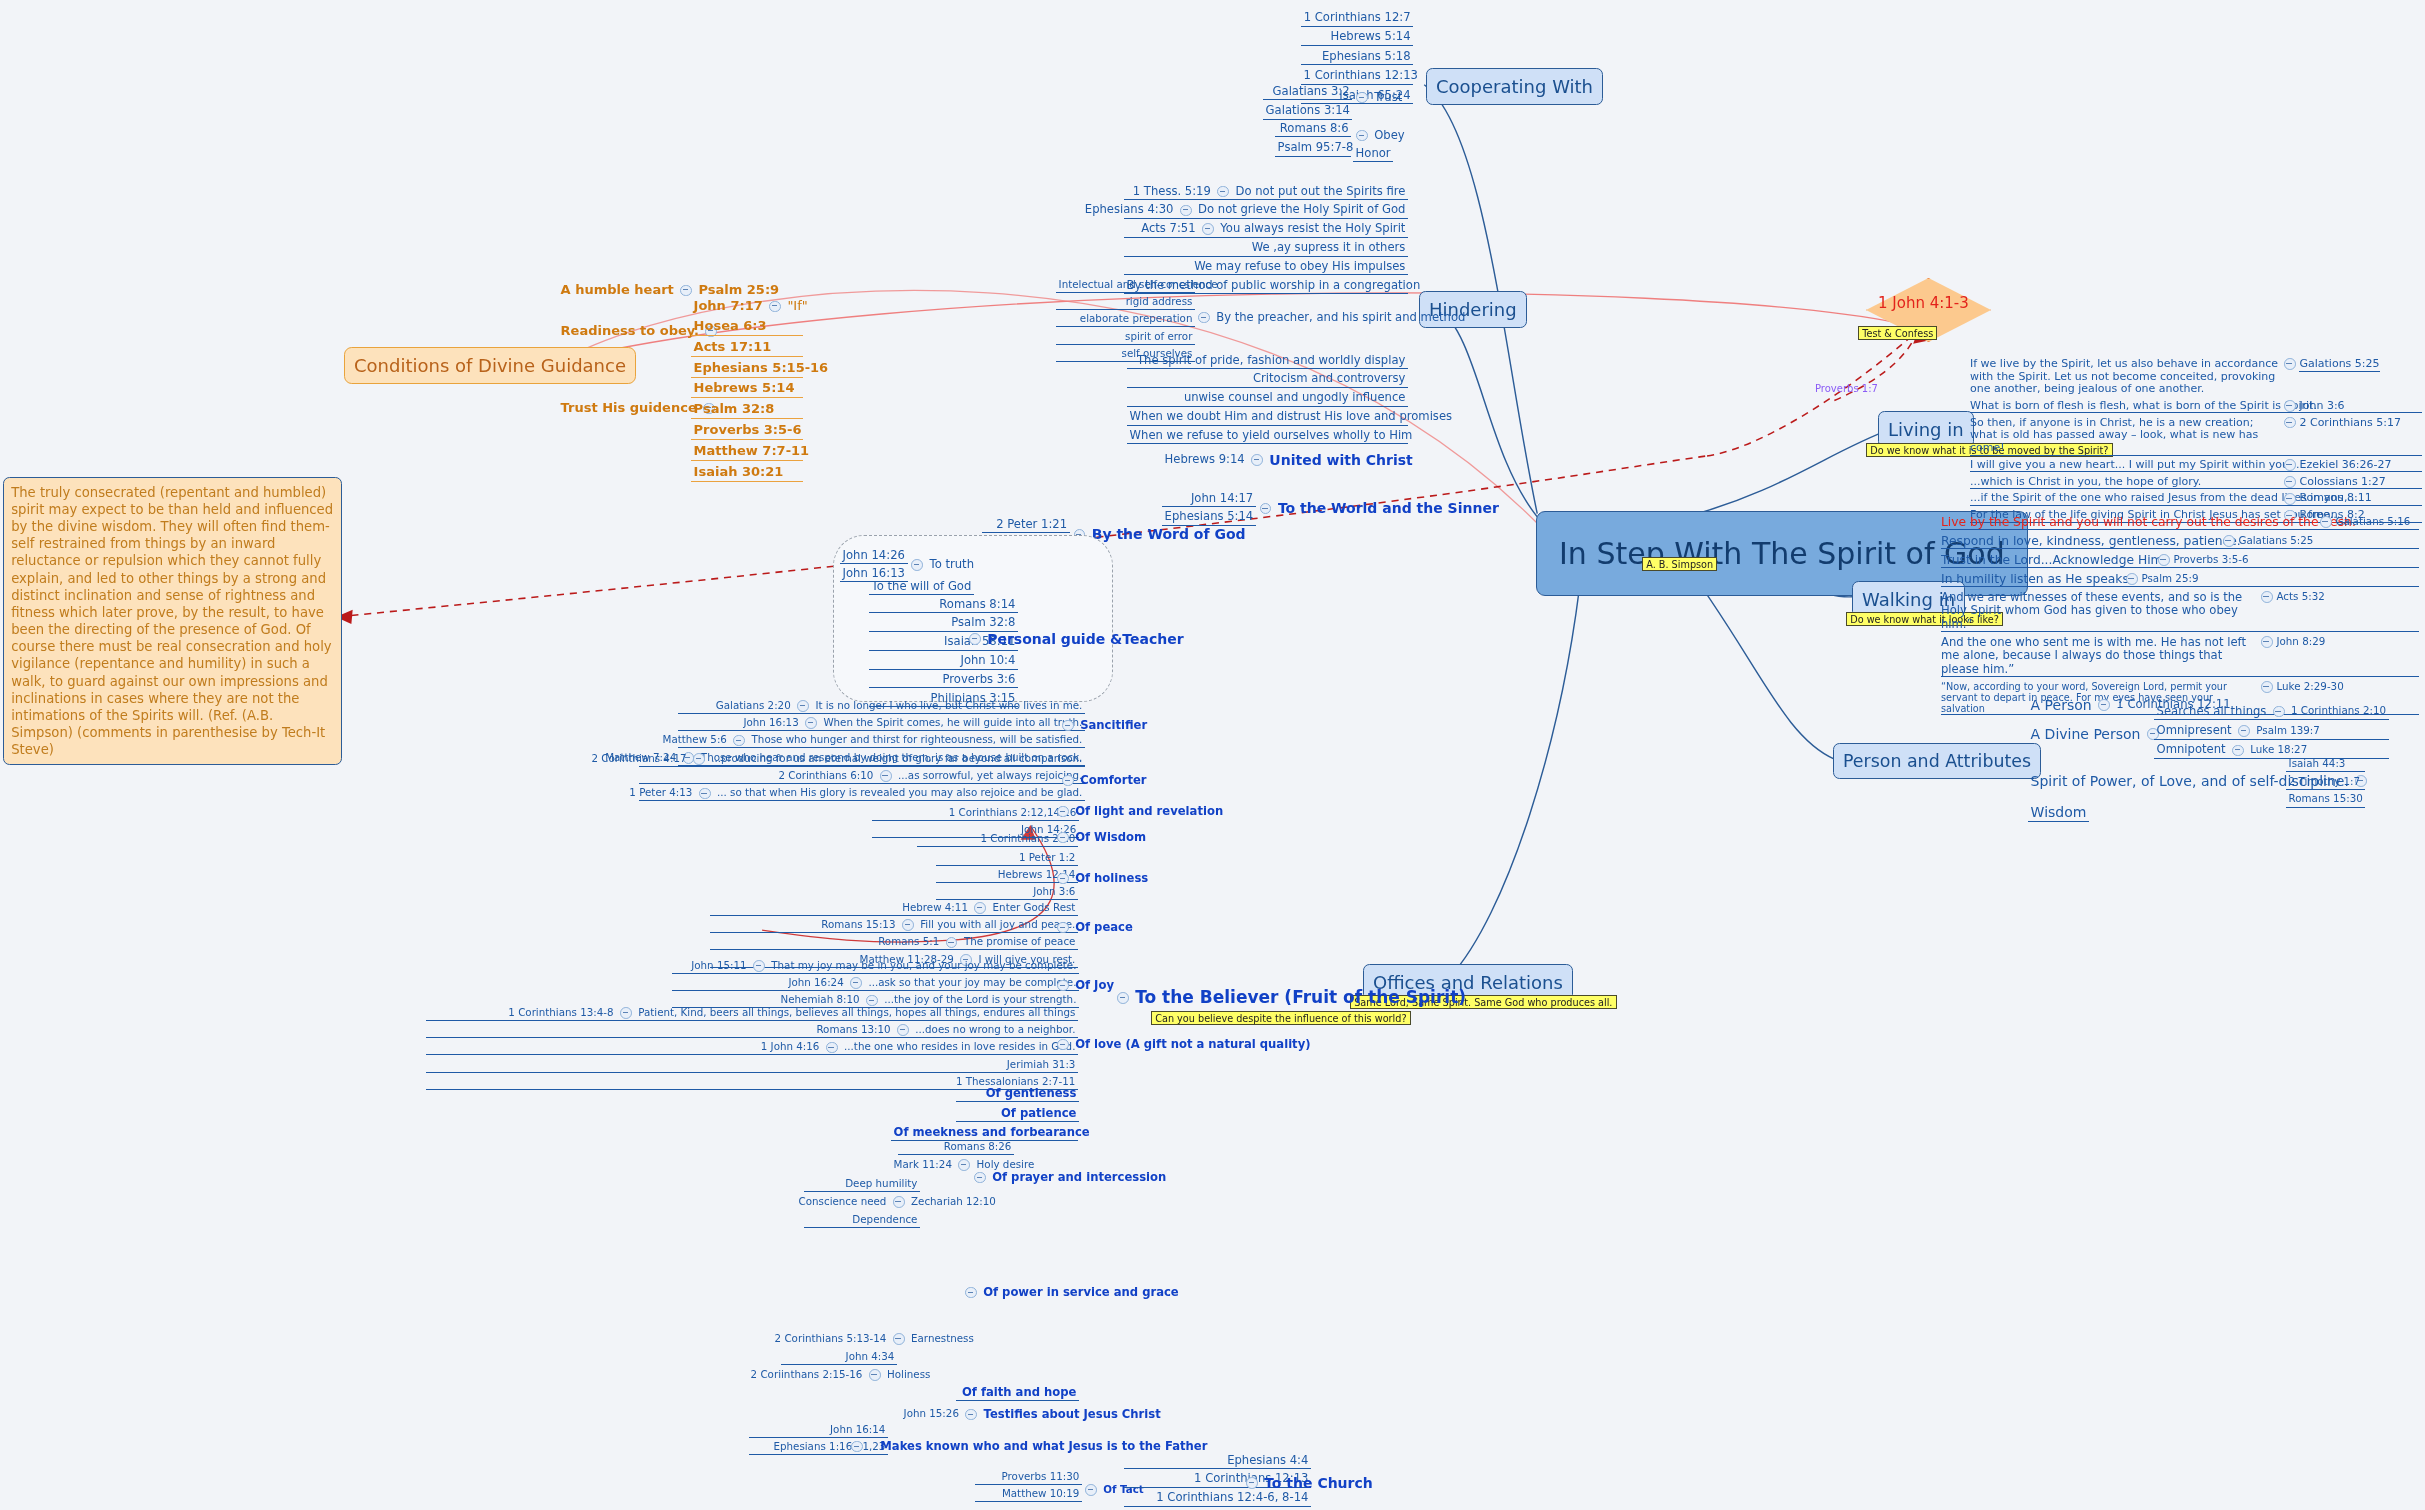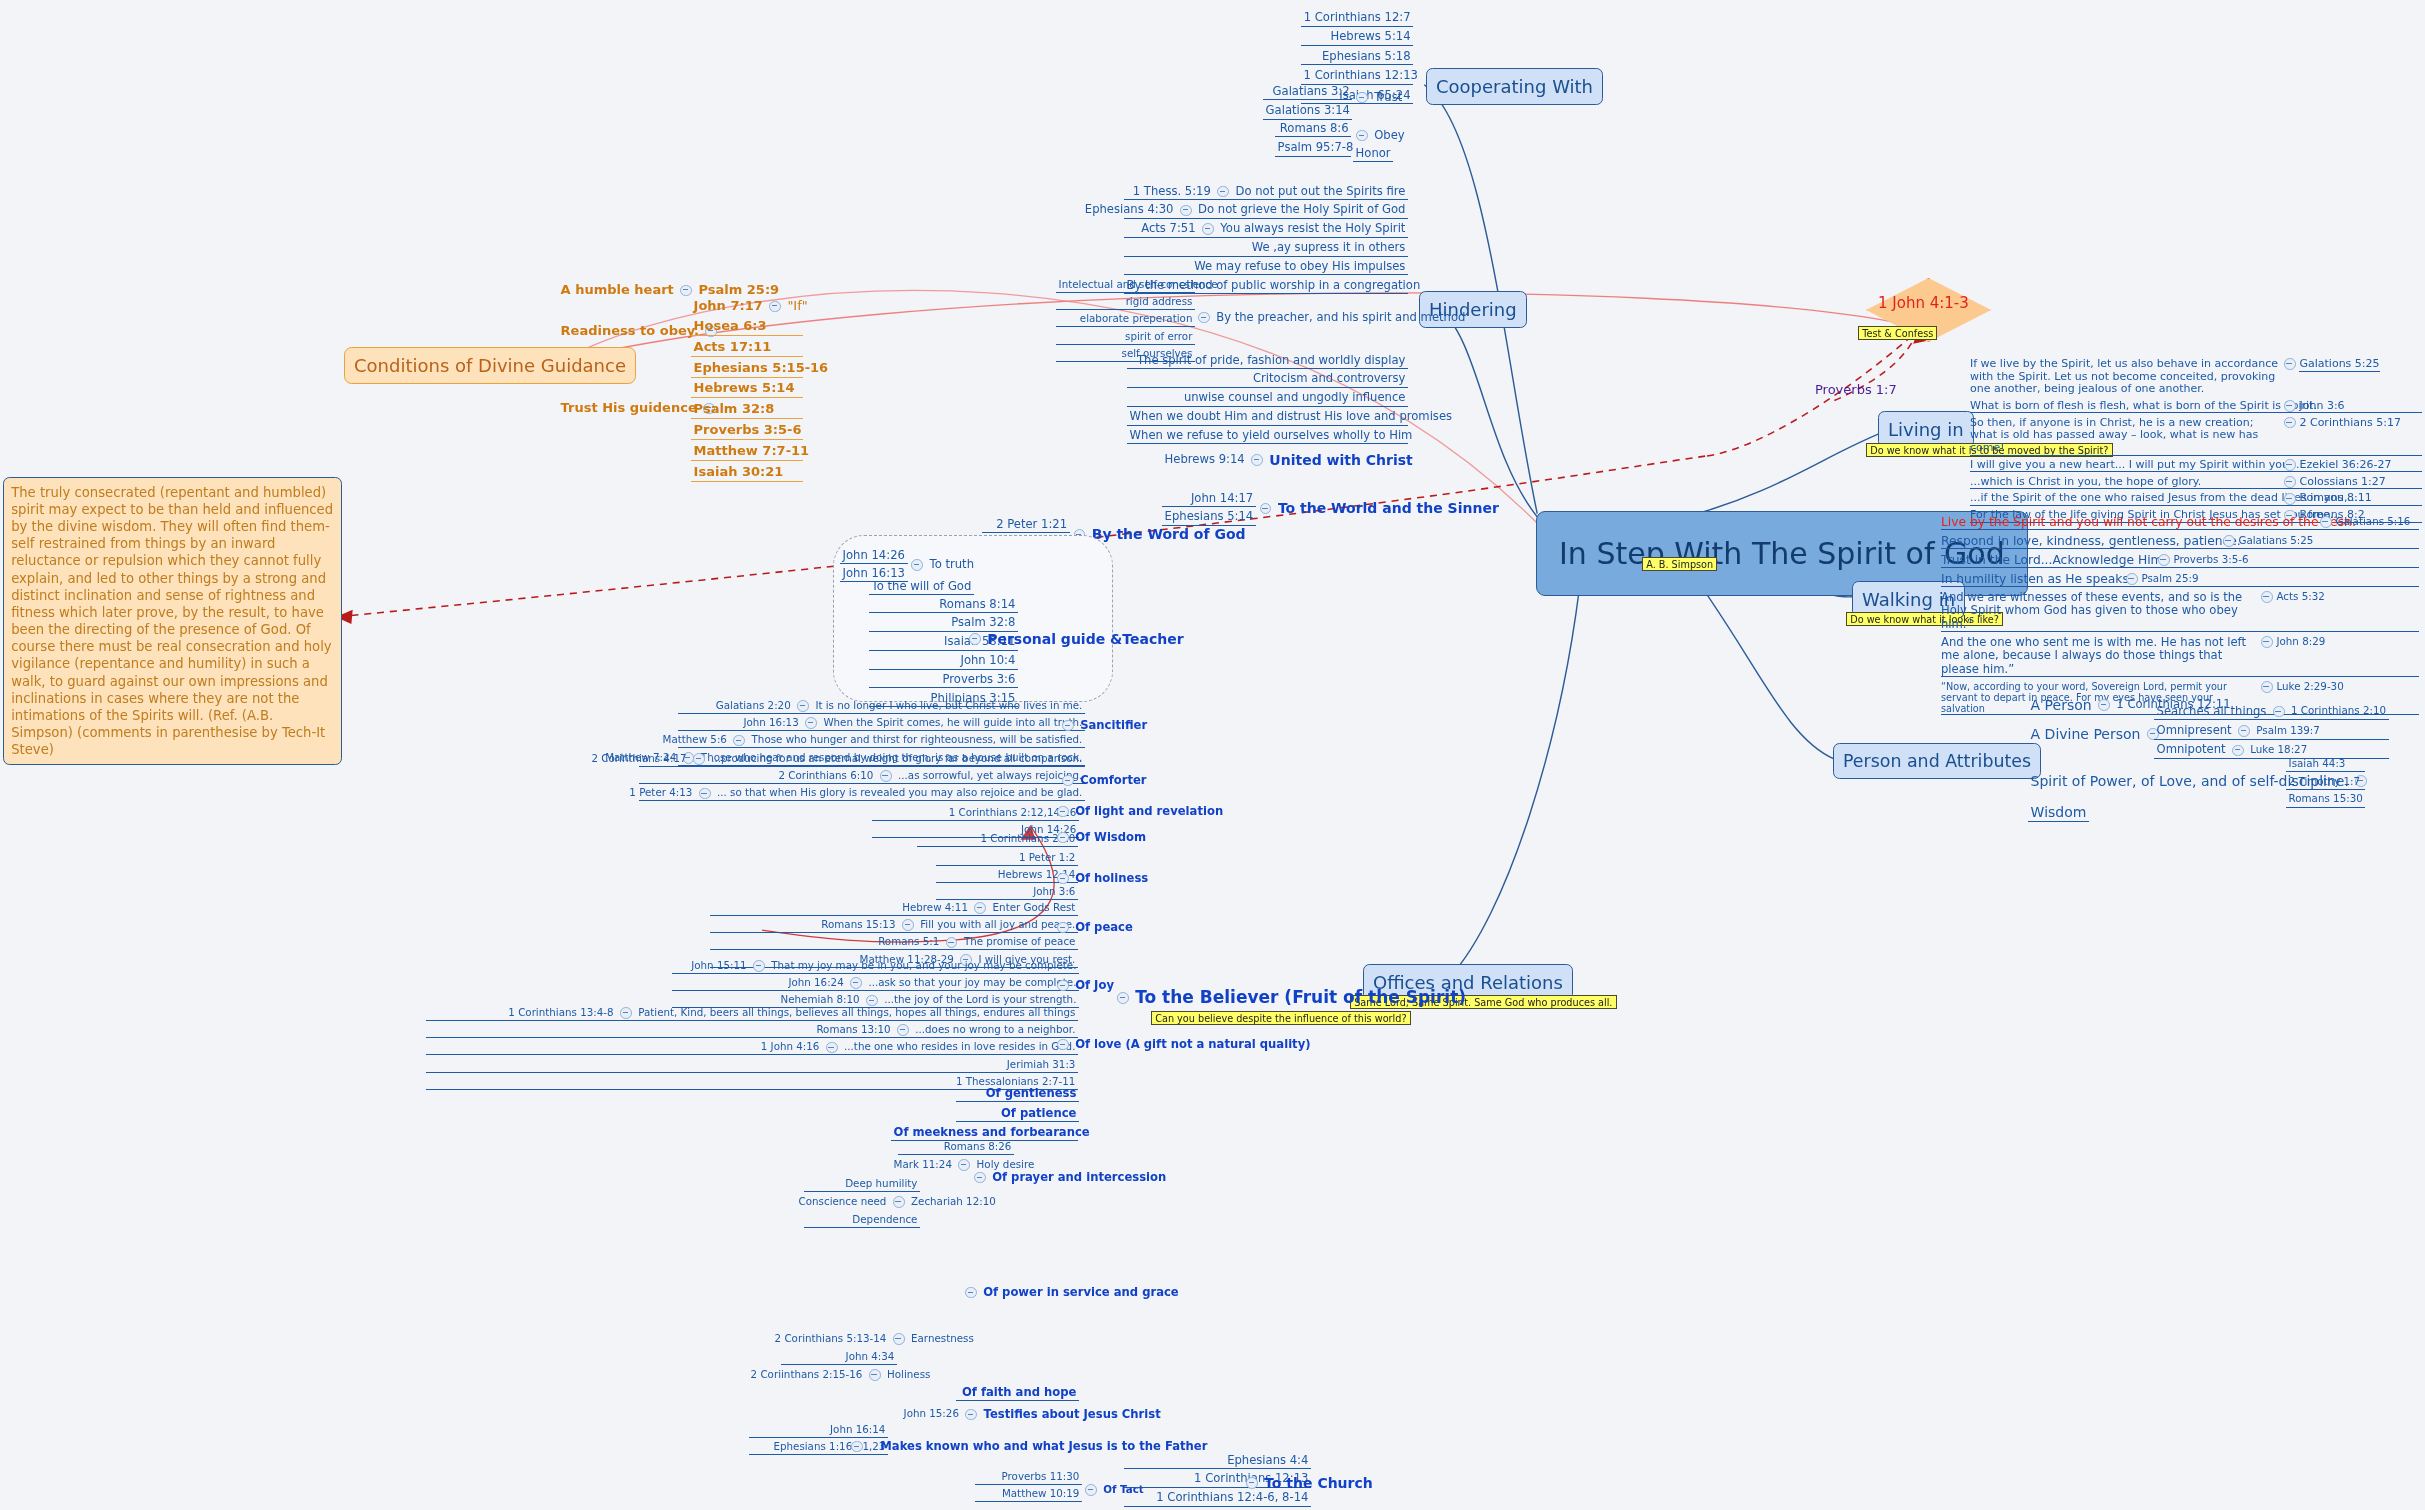--- a/index.html
+++ b/index.html
@@ -138,21 +138,21 @@
 </svg>
 
 <div class="box root" style="left:1536px;top:511px;">
   <span>In Step With The Spirit of God</span>
 </div>
 <div class="sticky" style="left:1642px;top:557px;">A. B. Simpson</div>
 
 <div class="diamond" style="left:1866px;top:278px;"></div>
 <div class="diamond-label" style="left:1878px;top:294px;">1 John 4:1-3</div>
 <div class="sticky" style="left:1858px;top:326px;">Test &amp; Confess</div>
-<div class="n" style="left:1815px;top:383px;color:#4c1d95;font-size:13px;">Proverbs 1:7</div>
+<div class="n" style="left:1815px;top:383px;color:#8b5cf6;font-size:10px;">Proverbs 1:7</div>
 
 <div class="noteblock" style="left:3.2px;top:477px;width:323px;">
   <span>The truly consecrated (repentant and humbled) spirit may expect to be than held and influenced by the divine wisdom. They will often find them-self restrained from things by an inward reluctance or repulsion which they cannot fully explain, and led to other things by a strong and distinct inclination and sense of rightness and fitness which later prove, by the result, to have been the directing of the presence of God. Of course there must be real consecration and holy vigilance (repentance and humility) in such a walk, to guard against our own impressions and inclinations in cases where they are not the intimations of the Spirits will. (Ref. (A.B. Simpson) (comments in parenthesise by Tech-It Steve)</span>
 </div>
 
 <div class="box" style="left:1426px;top:68px;font-size:18px;">
   <span>Cooperating With</span>
 </div>
 <div class="n" style="left:1301px;top:10.3px;">
   <div class="leaf sm rt" style="width:107px;">1 Corinthians 12:7</div>

